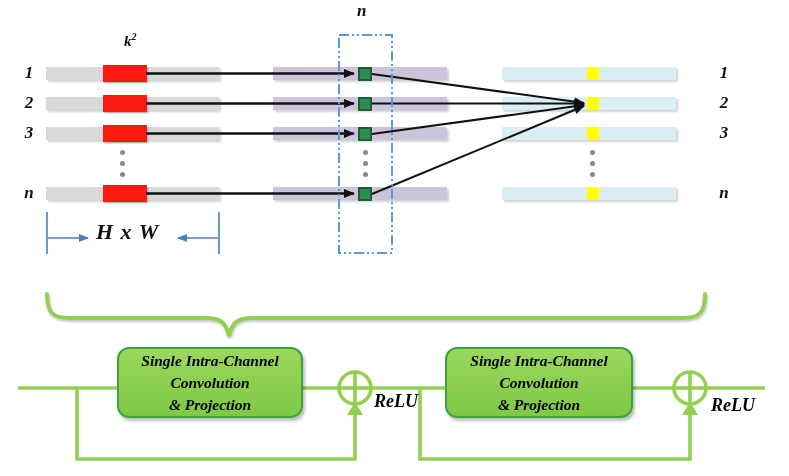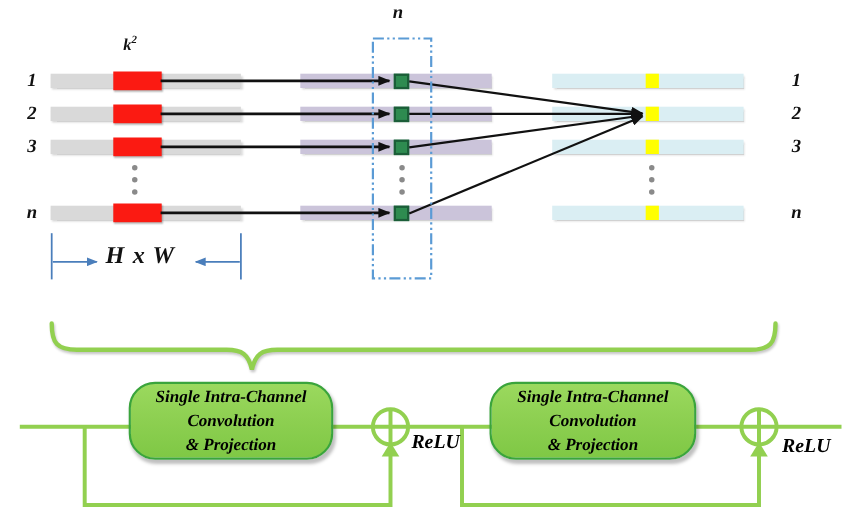--- a/index.html
+++ b/index.html
@@ -18,32 +18,32 @@
   .r1{top:67px;} .r2{top:97px;} .r3{top:127px;} .r4{top:187px;}
   
   .rowlabel{position:absolute;width:20px;text-align:center;font-size:17px;font-weight:bold;font-style:italic;color:#111;line-height:20px;}
   .rowlabel.left{left:19px;}
   .rowlabel.right{left:714px;}
   .lr1{top:63px;} .lr2{top:93px;} .lr3{top:123px;} .lr4{top:183px;}
   
   .dot{position:absolute;width:5px;height:5px;border-radius:50%;background:#8a8a8a;}
   
   .toplabel{position:absolute;font-size:17px;font-weight:bold;font-style:italic;color:#111;}
-  #kernel-label{left:112px;top:31px;font-size:15px;}
+  #kernel-label{left:124px;top:31px;font-size:15px;}
   #kernel-label sup{font-size:10px;}
   #col-n-label{left:357px;top:1px;}
   #dim-label{left:96px;top:219px;font-size:22px;letter-spacing:1px;}
   
   #overlay{position:absolute;left:0;top:0;z-index:5;pointer-events:none;}
   .shadowed{filter:drop-shadow(1px 2px 1px rgba(0,0,0,0.22));}
   
   .conv-box{
     position:absolute;top:347px;height:71px;z-index:6;box-sizing:border-box;
     background:linear-gradient(180deg,#9bd95e 0%,#8ed052 45%,#7fc845 100%);
-    border:2.5px solid #3aa43c;border-radius:24px;
+    border:2.5px solid #3aa43c;border-radius:12px;
     box-shadow:2px 3px 3px rgba(0,0,0,0.25);
     display:flex;flex-direction:column;justify-content:center;align-items:center;
     font-size:15.5px;font-weight:bold;font-style:italic;color:#000;line-height:1.42;text-align:center;
   }
   #conv-box-1{left:117px;width:186px;}
   #conv-box-2{left:445px;width:188px;}
   .relu-label{position:absolute;z-index:6;font-size:18px;font-weight:bold;font-style:italic;color:#000;}
   #relu-1{left:374px;top:391px;}
   #relu-2{left:711px;top:395px;}
 </style>

